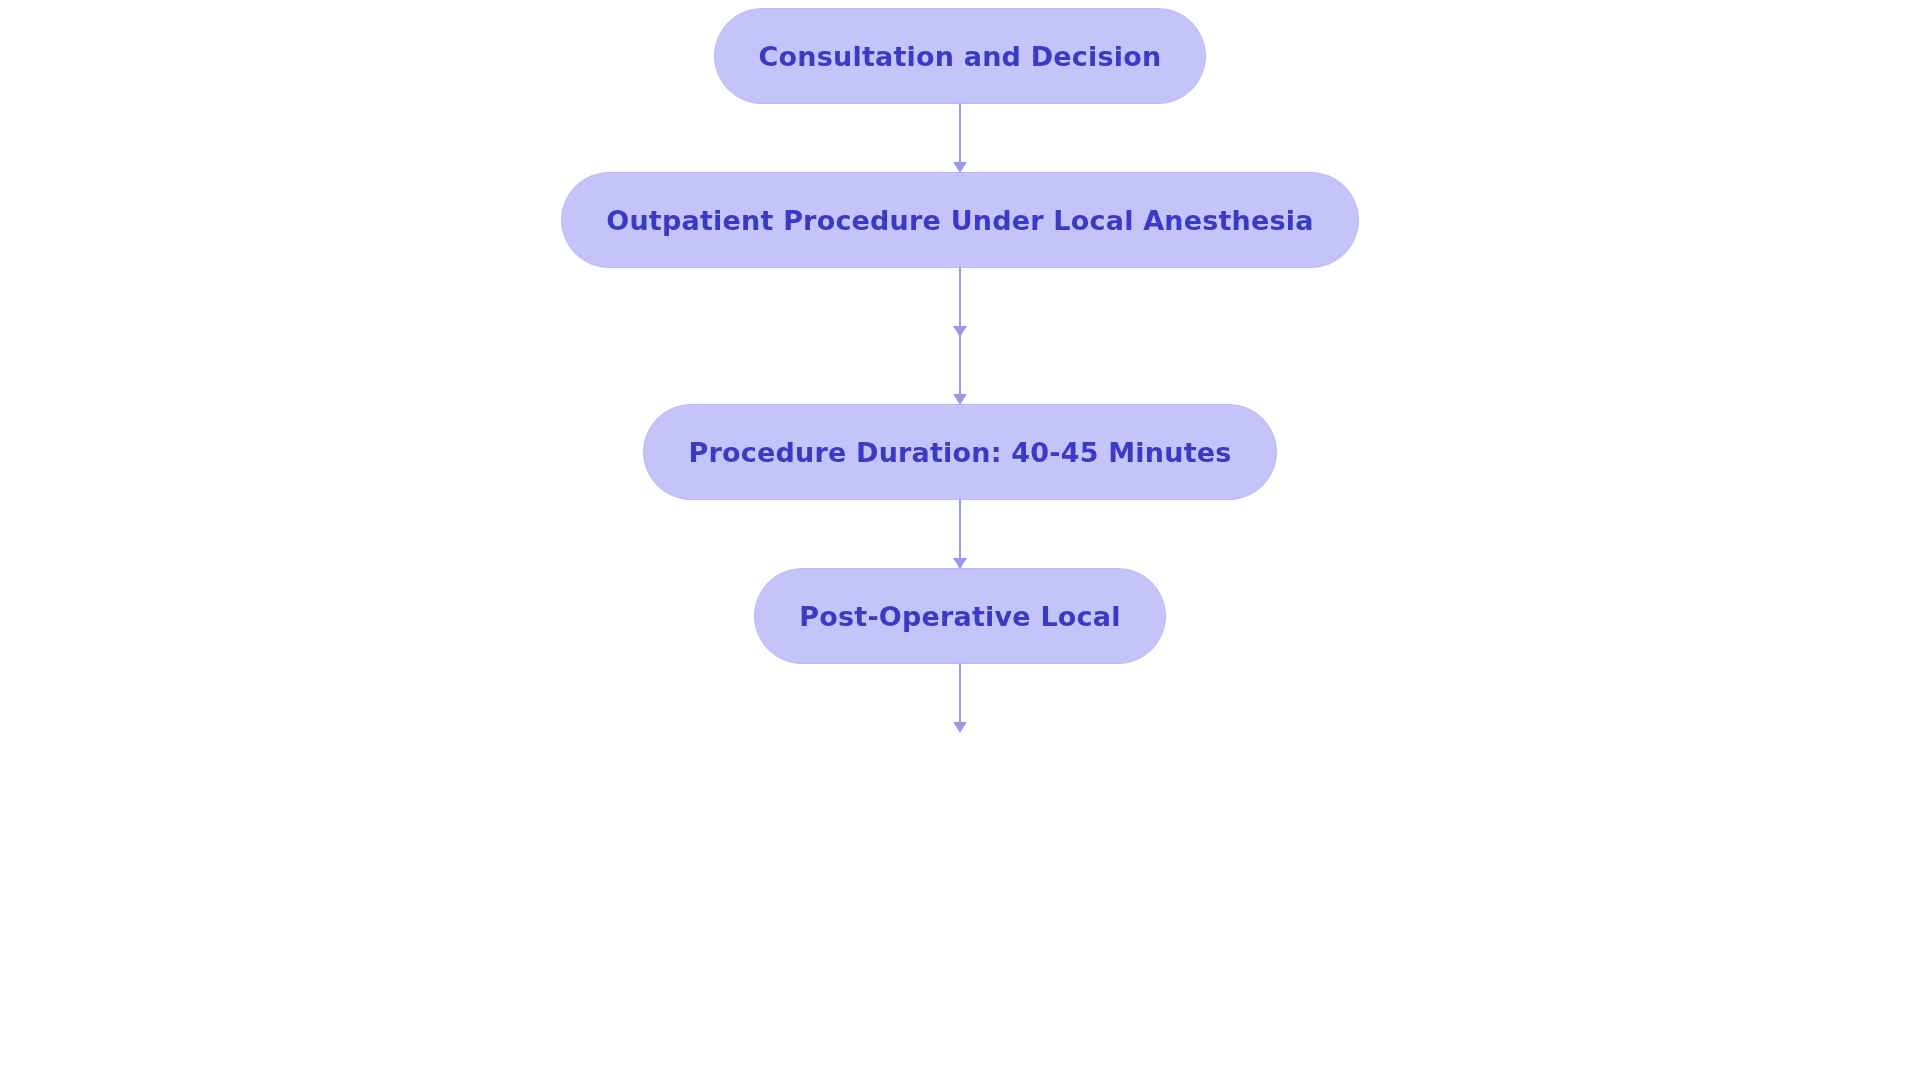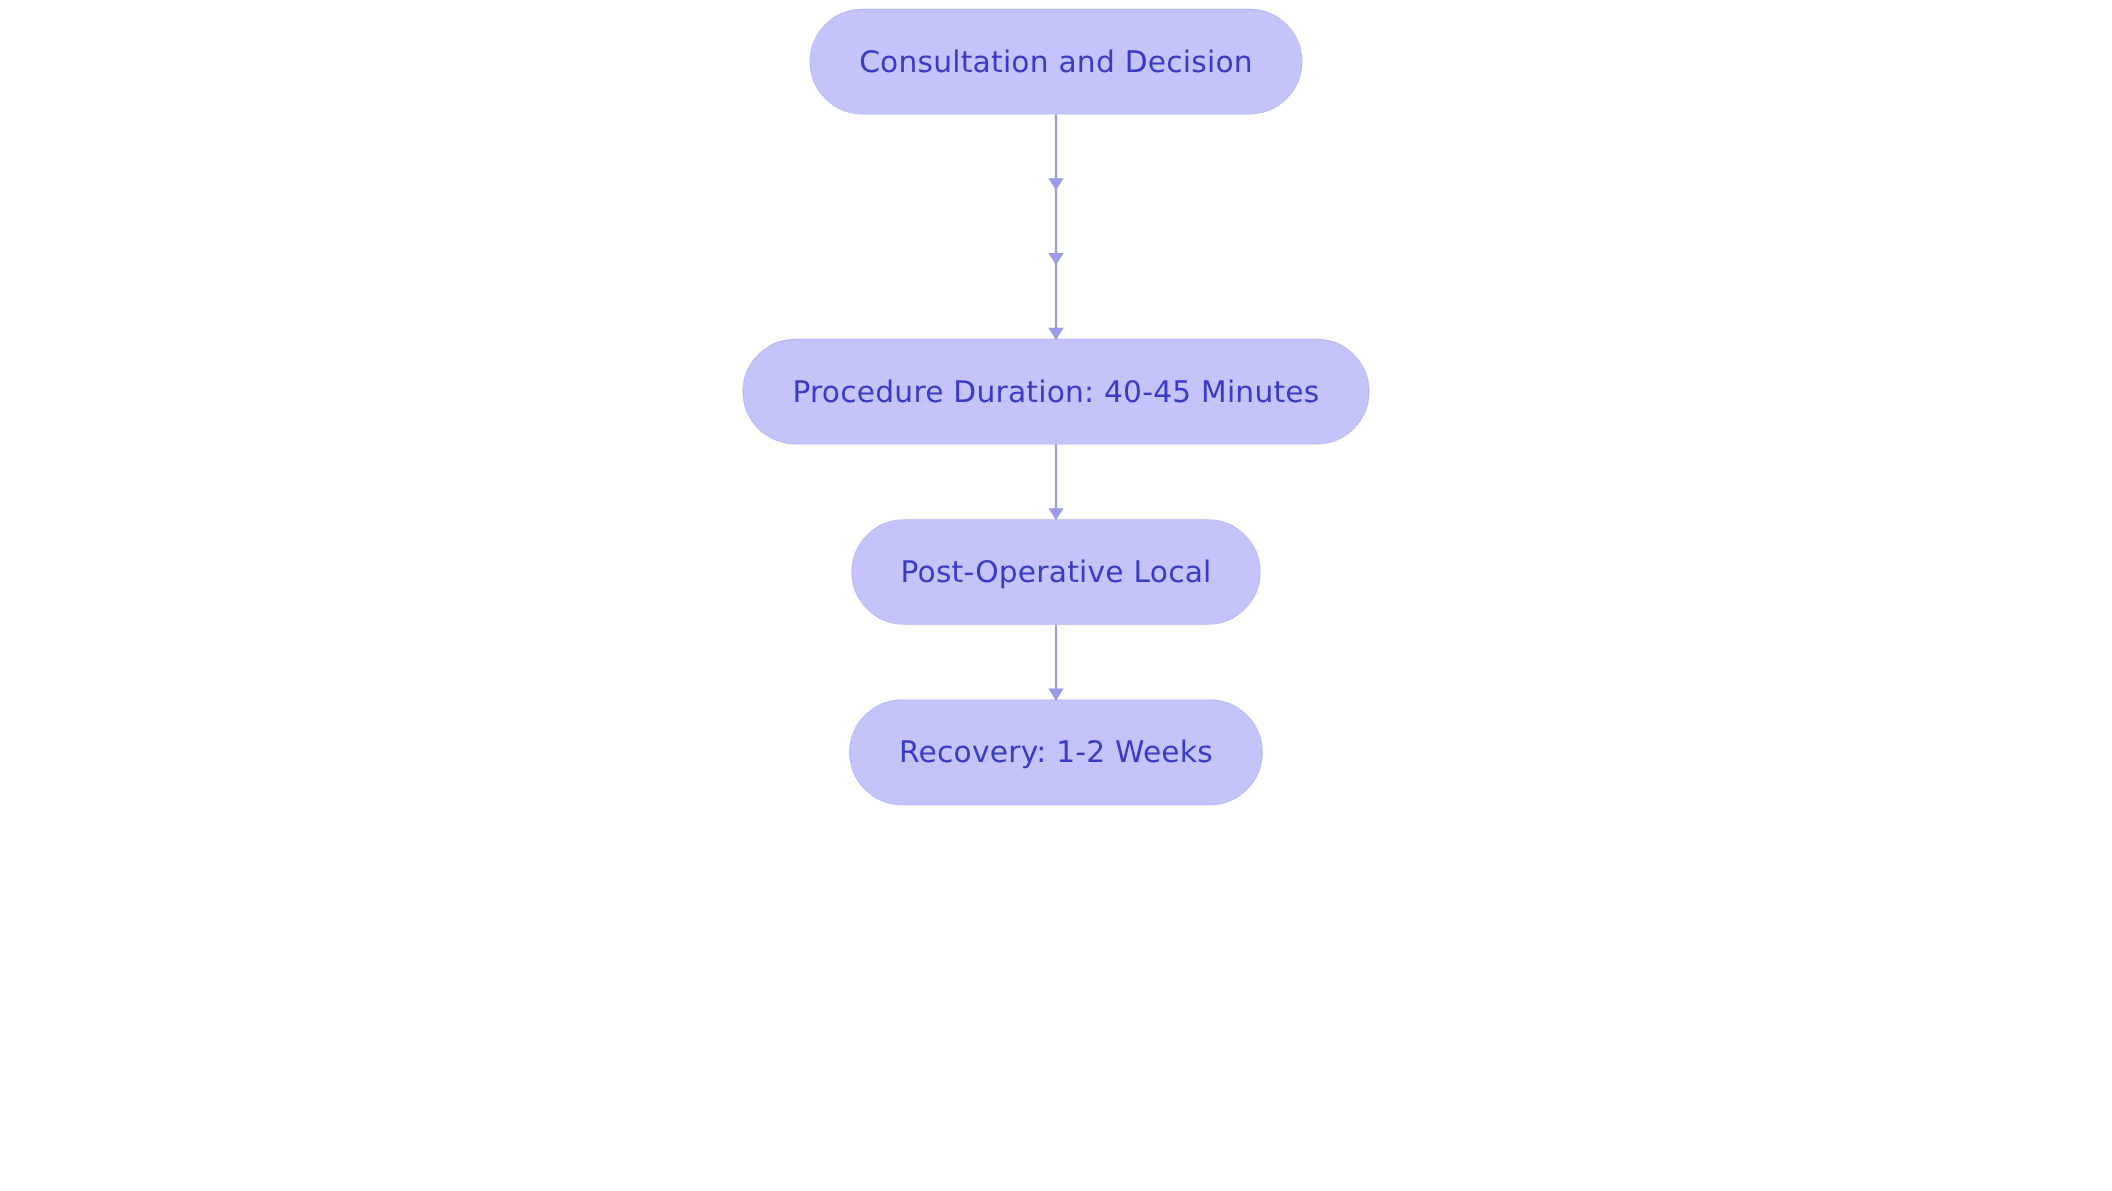--- a/index.html
+++ b/index.html
@@ -16,20 +16,21 @@
   .flow-canvas {
     position: relative;
     width: 1920px;
     height: 1083px;
     display: flex;
     flex-direction: column;
     align-items: center;
     justify-content: flex-start;
     padding-top: 8px;
     box-sizing: border-box;
+    font-weight: bold;
   }
   .node {
     display: flex;
     align-items: center;
     justify-content: center;
     box-sizing: border-box;
     border-radius: 48px;
     border: 1px solid #b9b9f7;
     background: #c4c4fb;
     color: #3a3ac4;
@@ -68,20 +69,23 @@
 <div class="flow-canvas">
 
   <div class="node">
     <span>Consultation and Decision</span>
   </div>
 
   <div class="connector conn-1">
     <span class="arrow-head"></span>
   </div>
 
+  <div class="node">
+    <span>Outpatient Procedure Under Local Anesthesia</span>
+  </div>
 
   <div class="connector conn-2">
     <span class="arrow-head"></span>
   </div>
 
 
   <div class="connector conn-3">
     <span class="arrow-head"></span>
   </div>
 
@@ -94,17 +98,14 @@
   </div>
 
   <div class="node">
     <span>Post-Operative Local</span>
   </div>
 
   <div class="connector conn-5">
     <span class="arrow-head"></span>
   </div>
 
-  <div class="node">
-    <span>Recovery: 1-2 Weeks</span>
-  </div>
 
 </div>
 
 </body></html>

